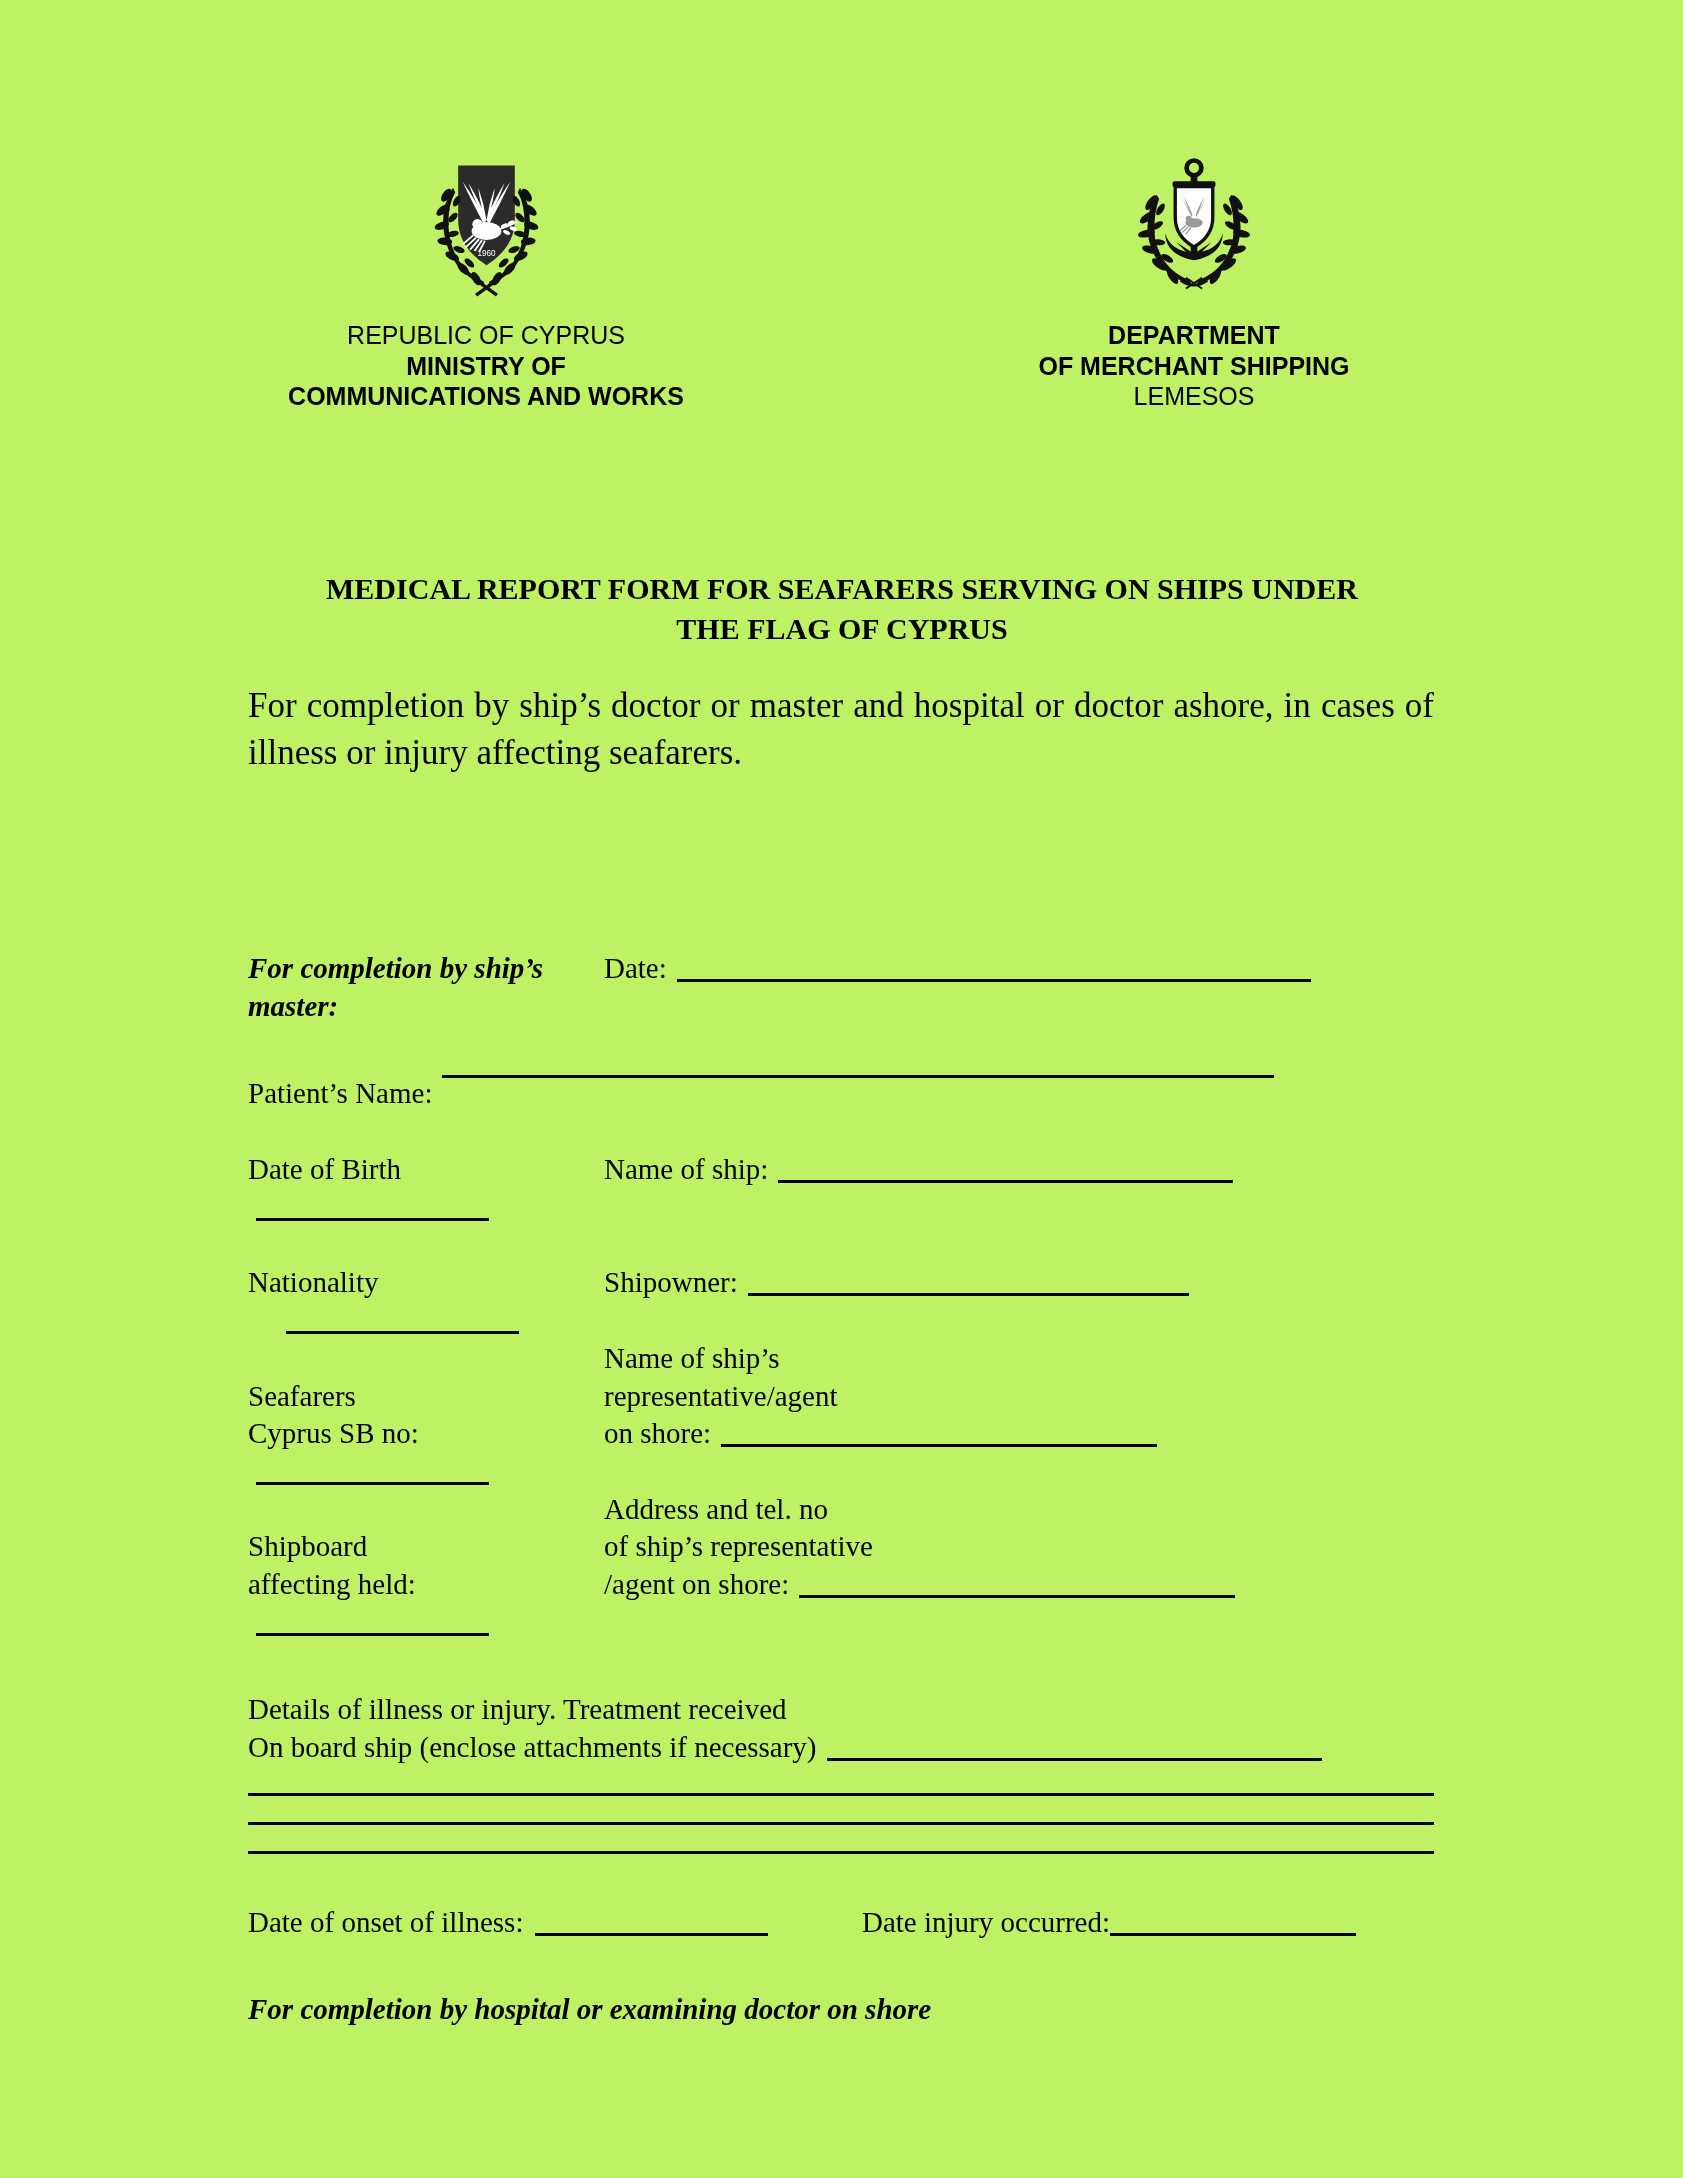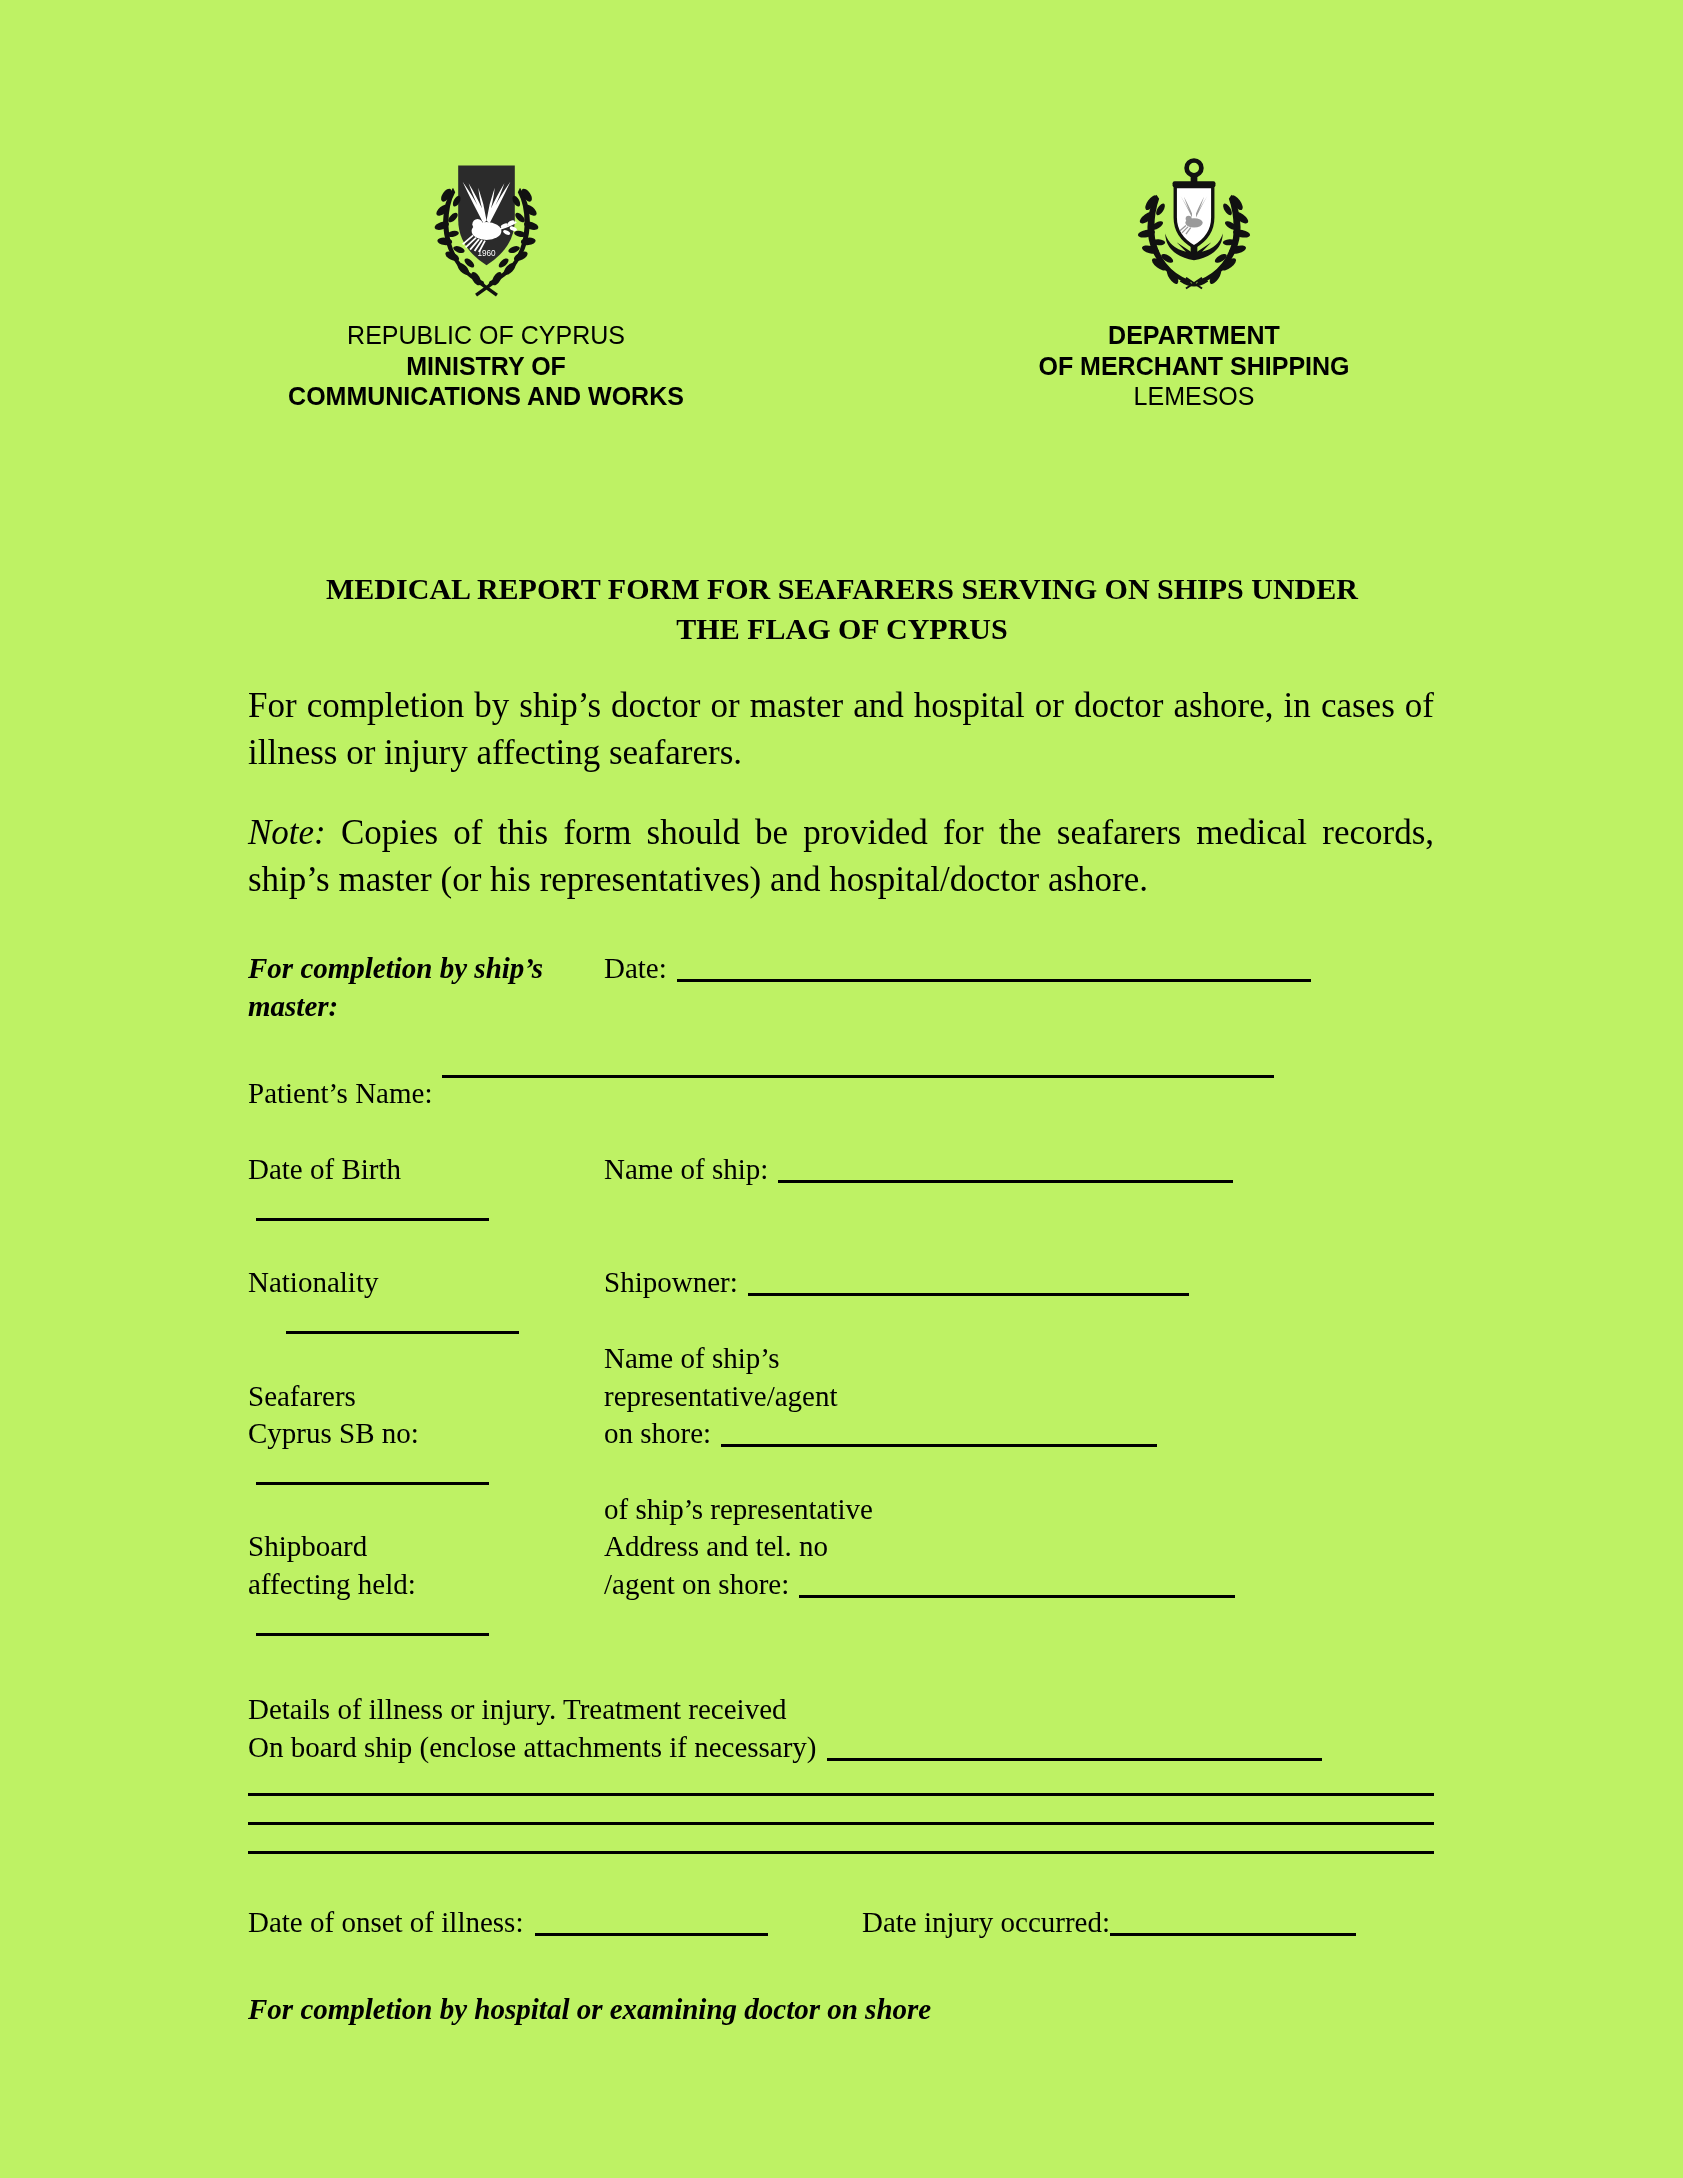--- a/index.html
+++ b/index.html
@@ -271,21 +271,20 @@
 
   </div>
 
   <div class="doc-title">
     <div>MEDICAL REPORT FORM FOR SEAFARERS SERVING ON SHIPS UNDER</div>
     <div>THE FLAG OF CYPRUS</div>
   </div>
 
   <div class="content">
     <p class="para">For completion by ship’s doctor or master and hospital or doctor ashore, in cases of illness or injury affecting seafarers.</p>
-    <p class="para last"><span class="ital">Note:</span><span> Copies of this form should be provided for the seafarers medical records, ship’s master (or his representatives) and hospital/doctor ashore.</span></p>
   </div>
 
   <div class="form">
 
     <div class="row">
       <div class="col-l bold">
         <div>For completion by ship’s</div>
         <div>master:</div>
       </div>
       <div class="col-r">
@@ -341,22 +340,22 @@
 
     <div class="row">
       <div class="col-l">
         <div>&nbsp;</div>
         <div>Shipboard</div>
         <div>
           <span class="nowrap">affecting held:</span><span class="fill w-short"></span>
         </div>
       </div>
       <div class="col-r">
+        <div>Address and tel. no</div>
         <div>of ship’s representative</div>
-        <div>Address and tel. no</div>
         <div>
           <span class="nowrap">/agent on shore:</span><span class="fill w-med3"></span>
         </div>
       </div>
     </div>
 
     <div class="gap-lg"></div>
 
     <div>
       <div>Details of illness or injury. Treatment received</div>

